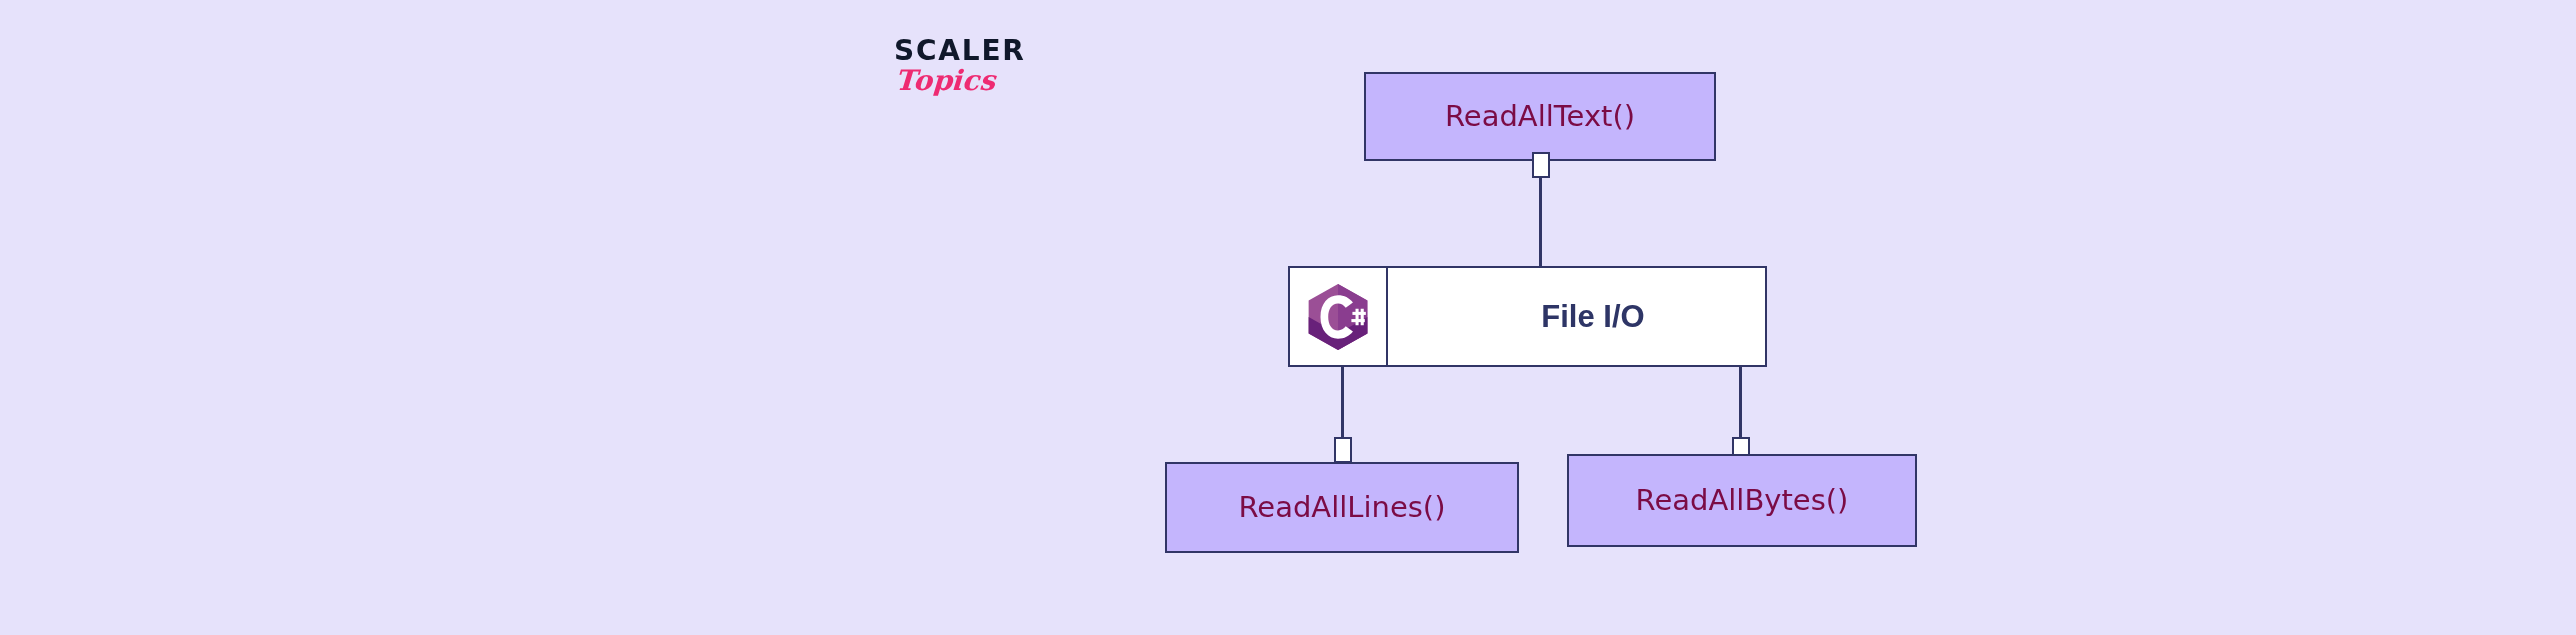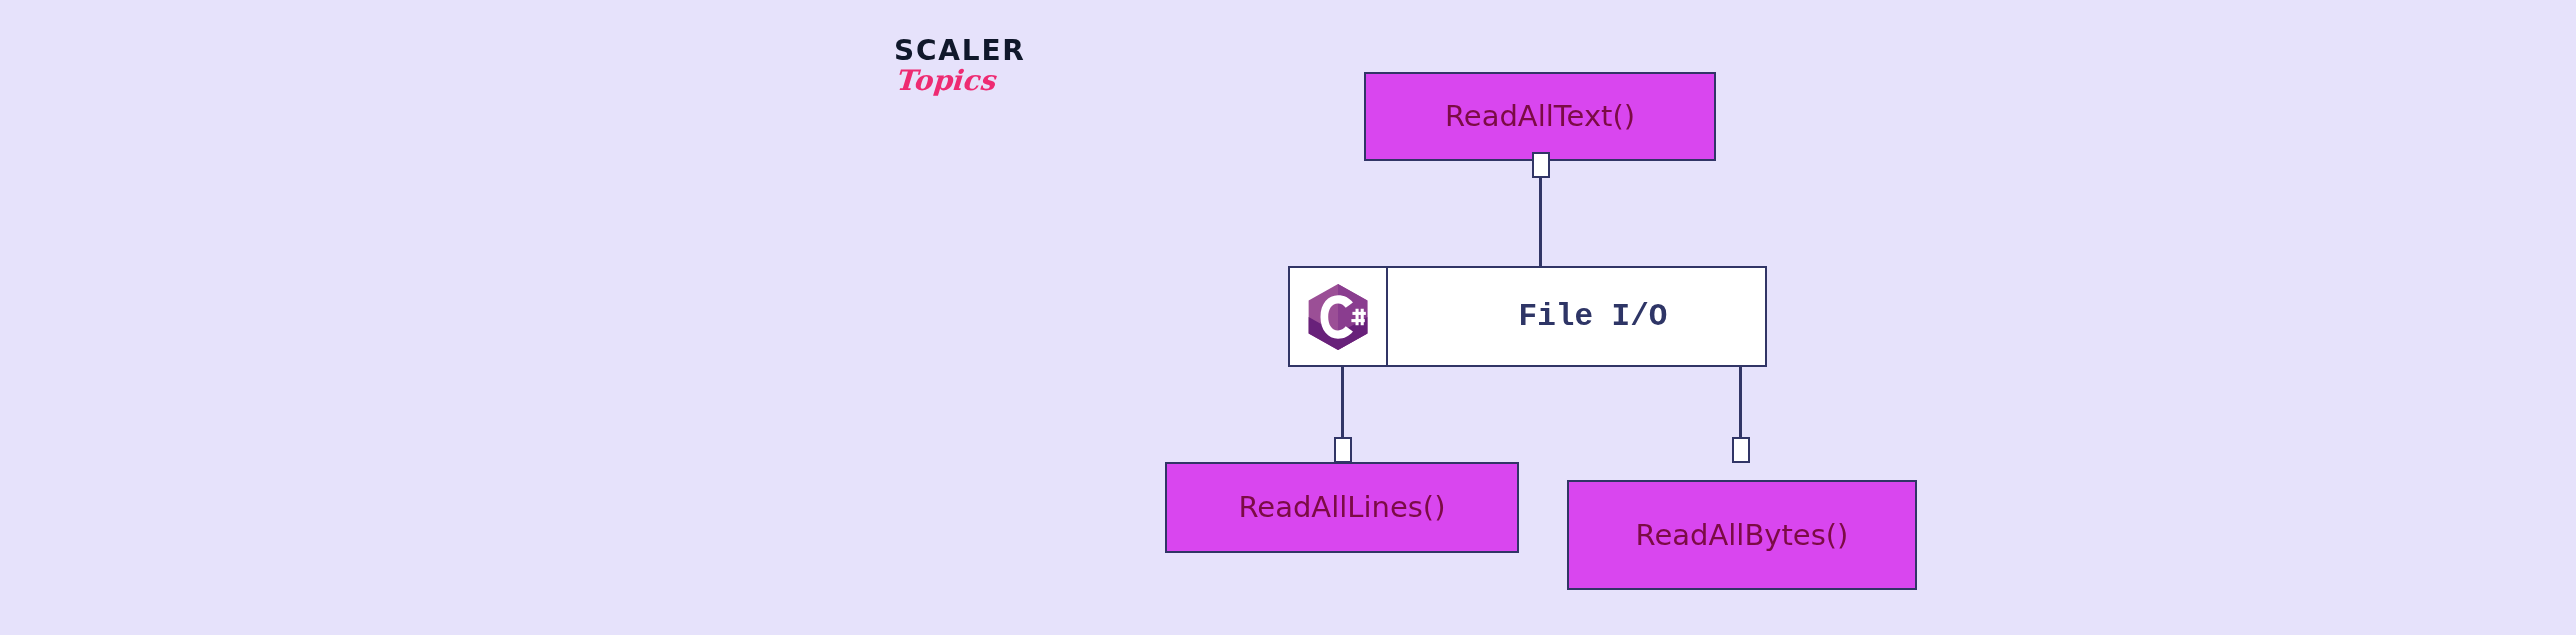--- a/index.html
+++ b/index.html
@@ -52,21 +52,21 @@
   
   .node {
     position: absolute;
     box-sizing: border-box;
     border: 2.6px solid #313566;
     display: flex;
     align-items: center;
     justify-content: center;
   }
   .pink-node {
-    background: #d946ef;
+    background: #c4b5fd;
   }
   .pink-label {
     font-family: "DejaVu Sans", sans-serif;
     font-size: 29px;
     color: #7b0b45;
     white-space: nowrap;
     line-height: 1;
   }
 
   
@@ -98,21 +98,21 @@
     flex: 0 0 auto;
   }
   #fileio-text-cell {
     flex: 1 1 auto;
     display: flex;
     align-items: center;
     justify-content: center;
     height: 100%;
   }
   #fileio-label {
-    font-family: Liberation Mono, monospace;
+    font-family: Liberation Sans, sans-serif;
     font-weight: 700;
     font-size: 31px;
     color: #2e3566;
     white-space: nowrap;
     line-height: 1;
     margin-left: 33px;
   }
 
   
   .connector-line {
@@ -175,18 +175,18 @@
   <div class="connector-line" style="left:1341px; top:367px; height:83px;"></div>
   <div class="connector-node" style="left:1334px; top:437px;"></div>
 
   <div class="connector-line" style="left:1739px; top:367px; height:83px;"></div>
   <div class="connector-node" style="left:1732px; top:437px;"></div>
 
   <div class="node pink-node shadowed" id="node-read-all-lines" style="left:1165px; top:462px; width:354px; height:91px;">
     <span class="pink-label">ReadAllLines()</span>
   </div>
 
-  <div class="node pink-node shadowed" id="node-read-all-bytes" style="left:1567px; top:480px; width:350px; height:110px;">
+  <div class="node pink-node shadowed" id="node-read-all-bytes" style="left:1567px; top:454px; width:350px; height:93px;">
     <span class="pink-label">ReadAllBytes()</span>
   </div>
 
 </div>
 
 
 </body></html>

